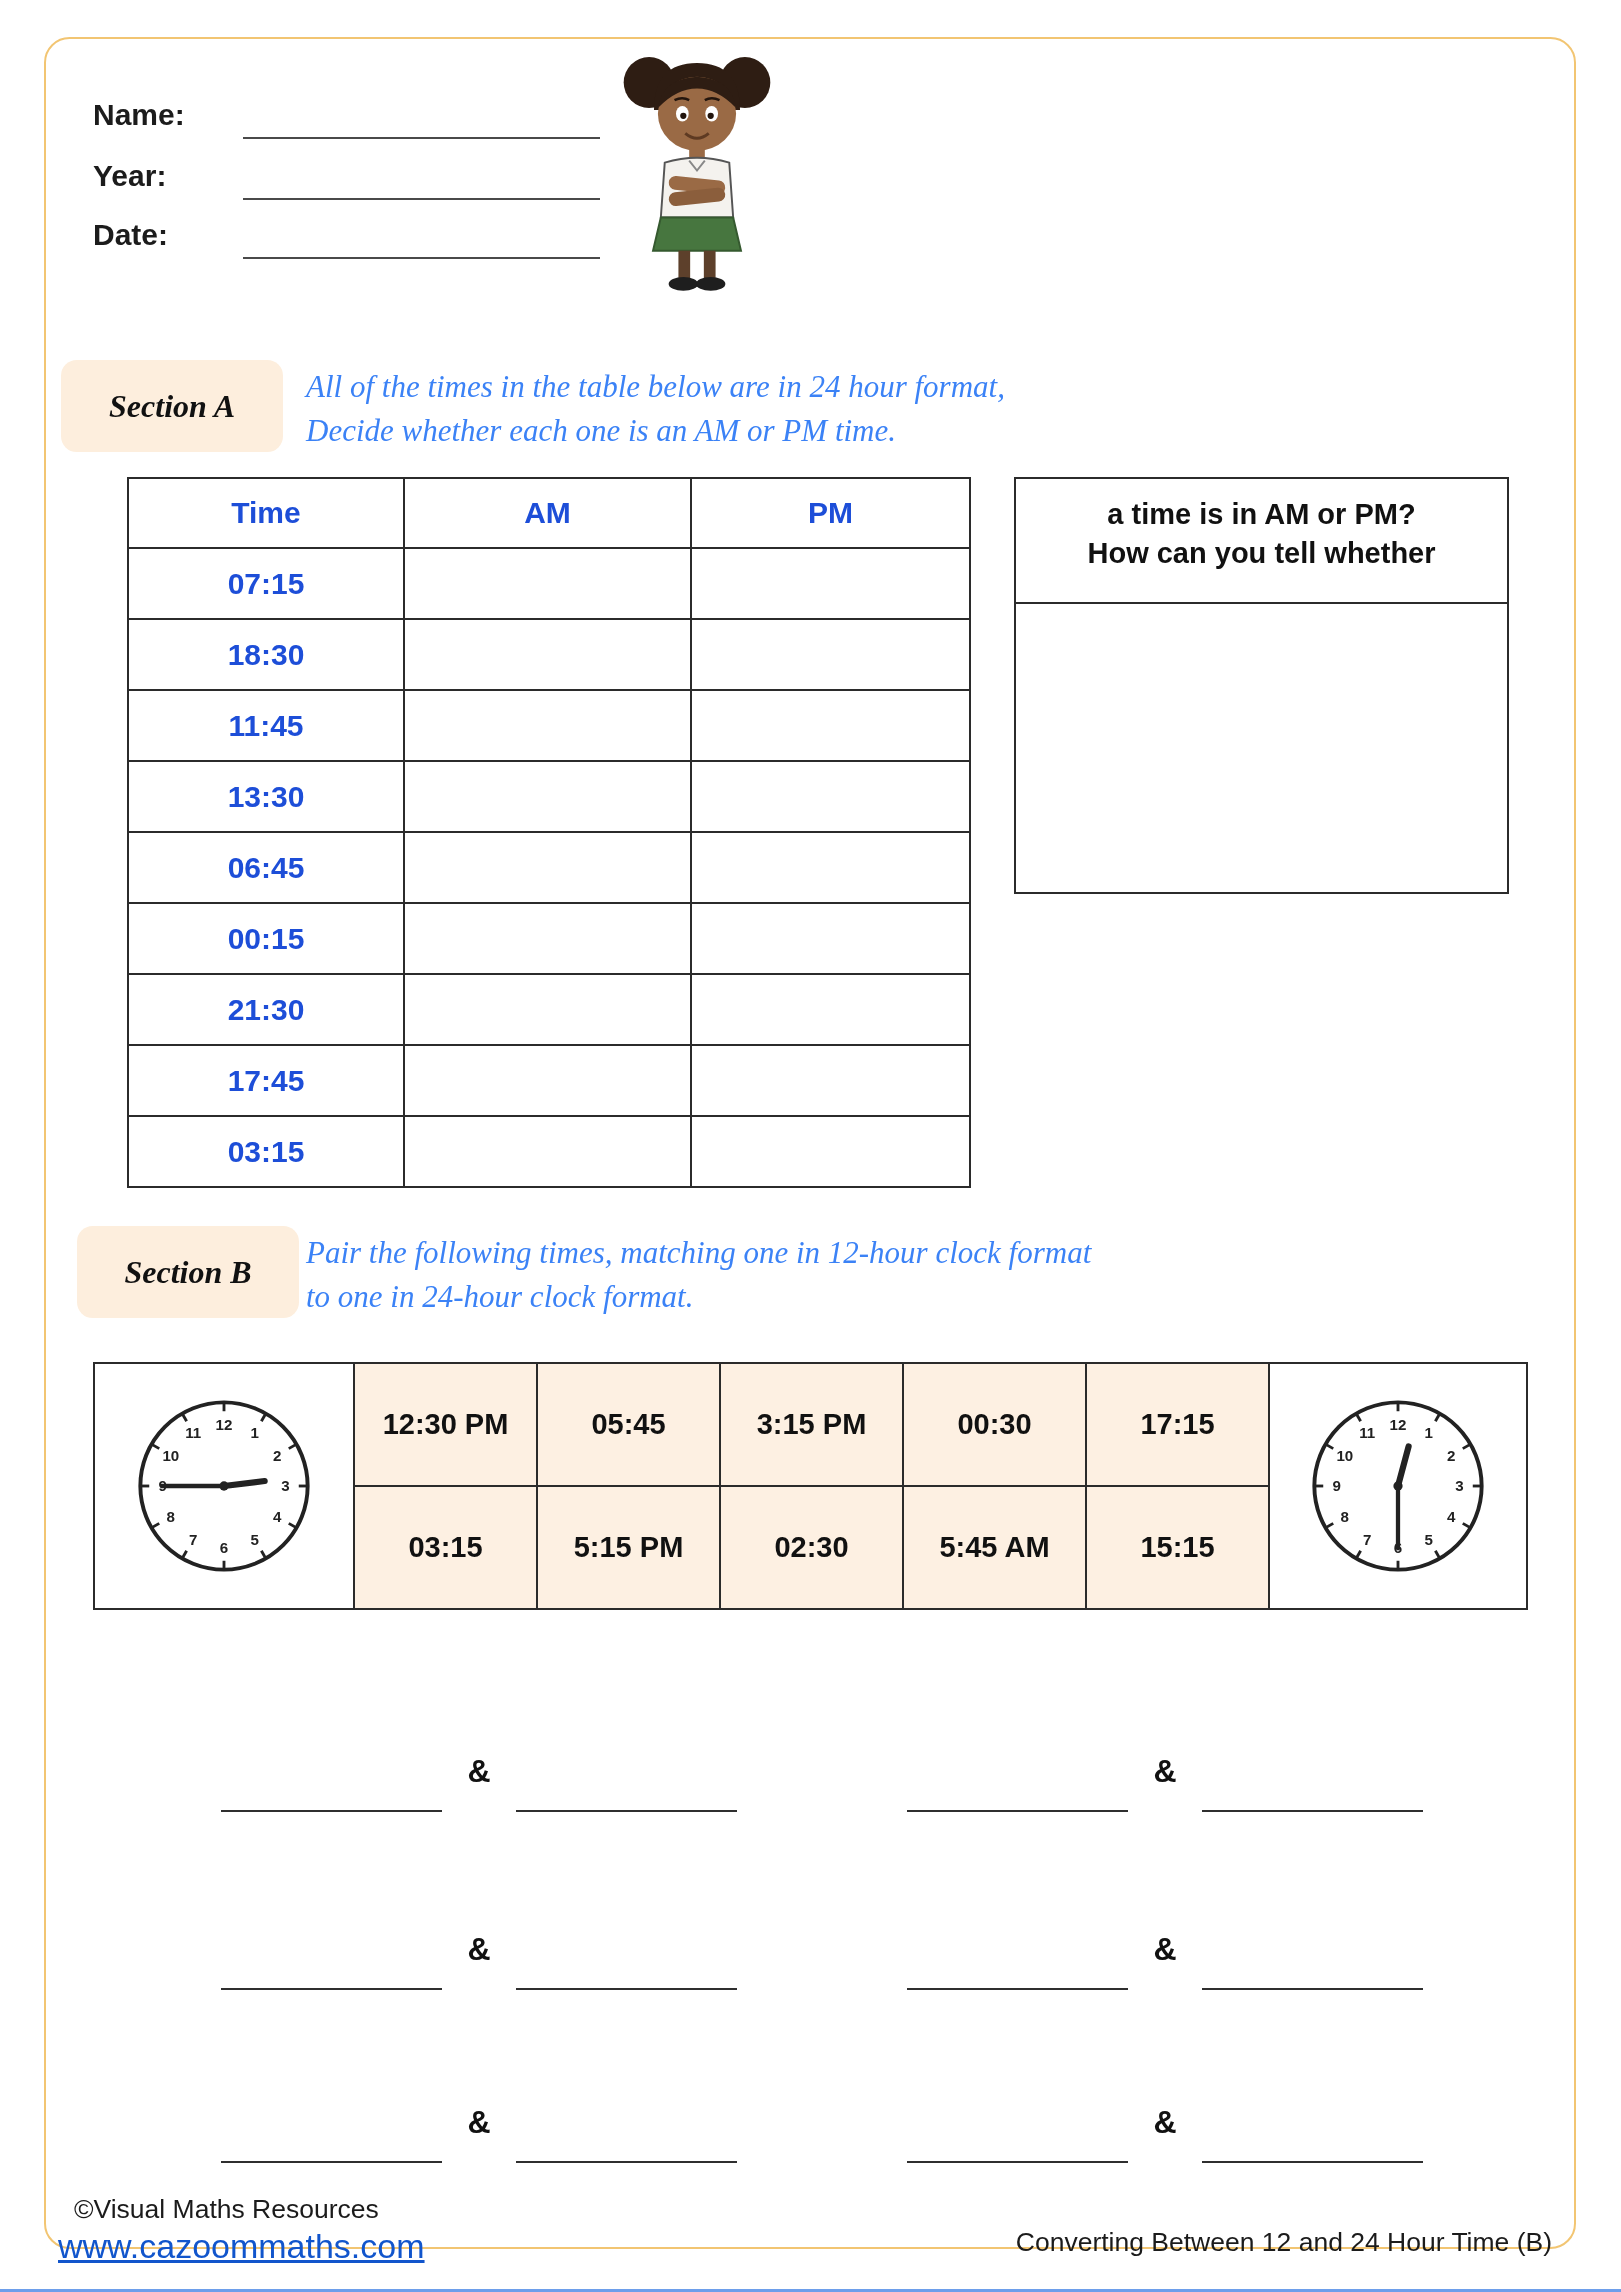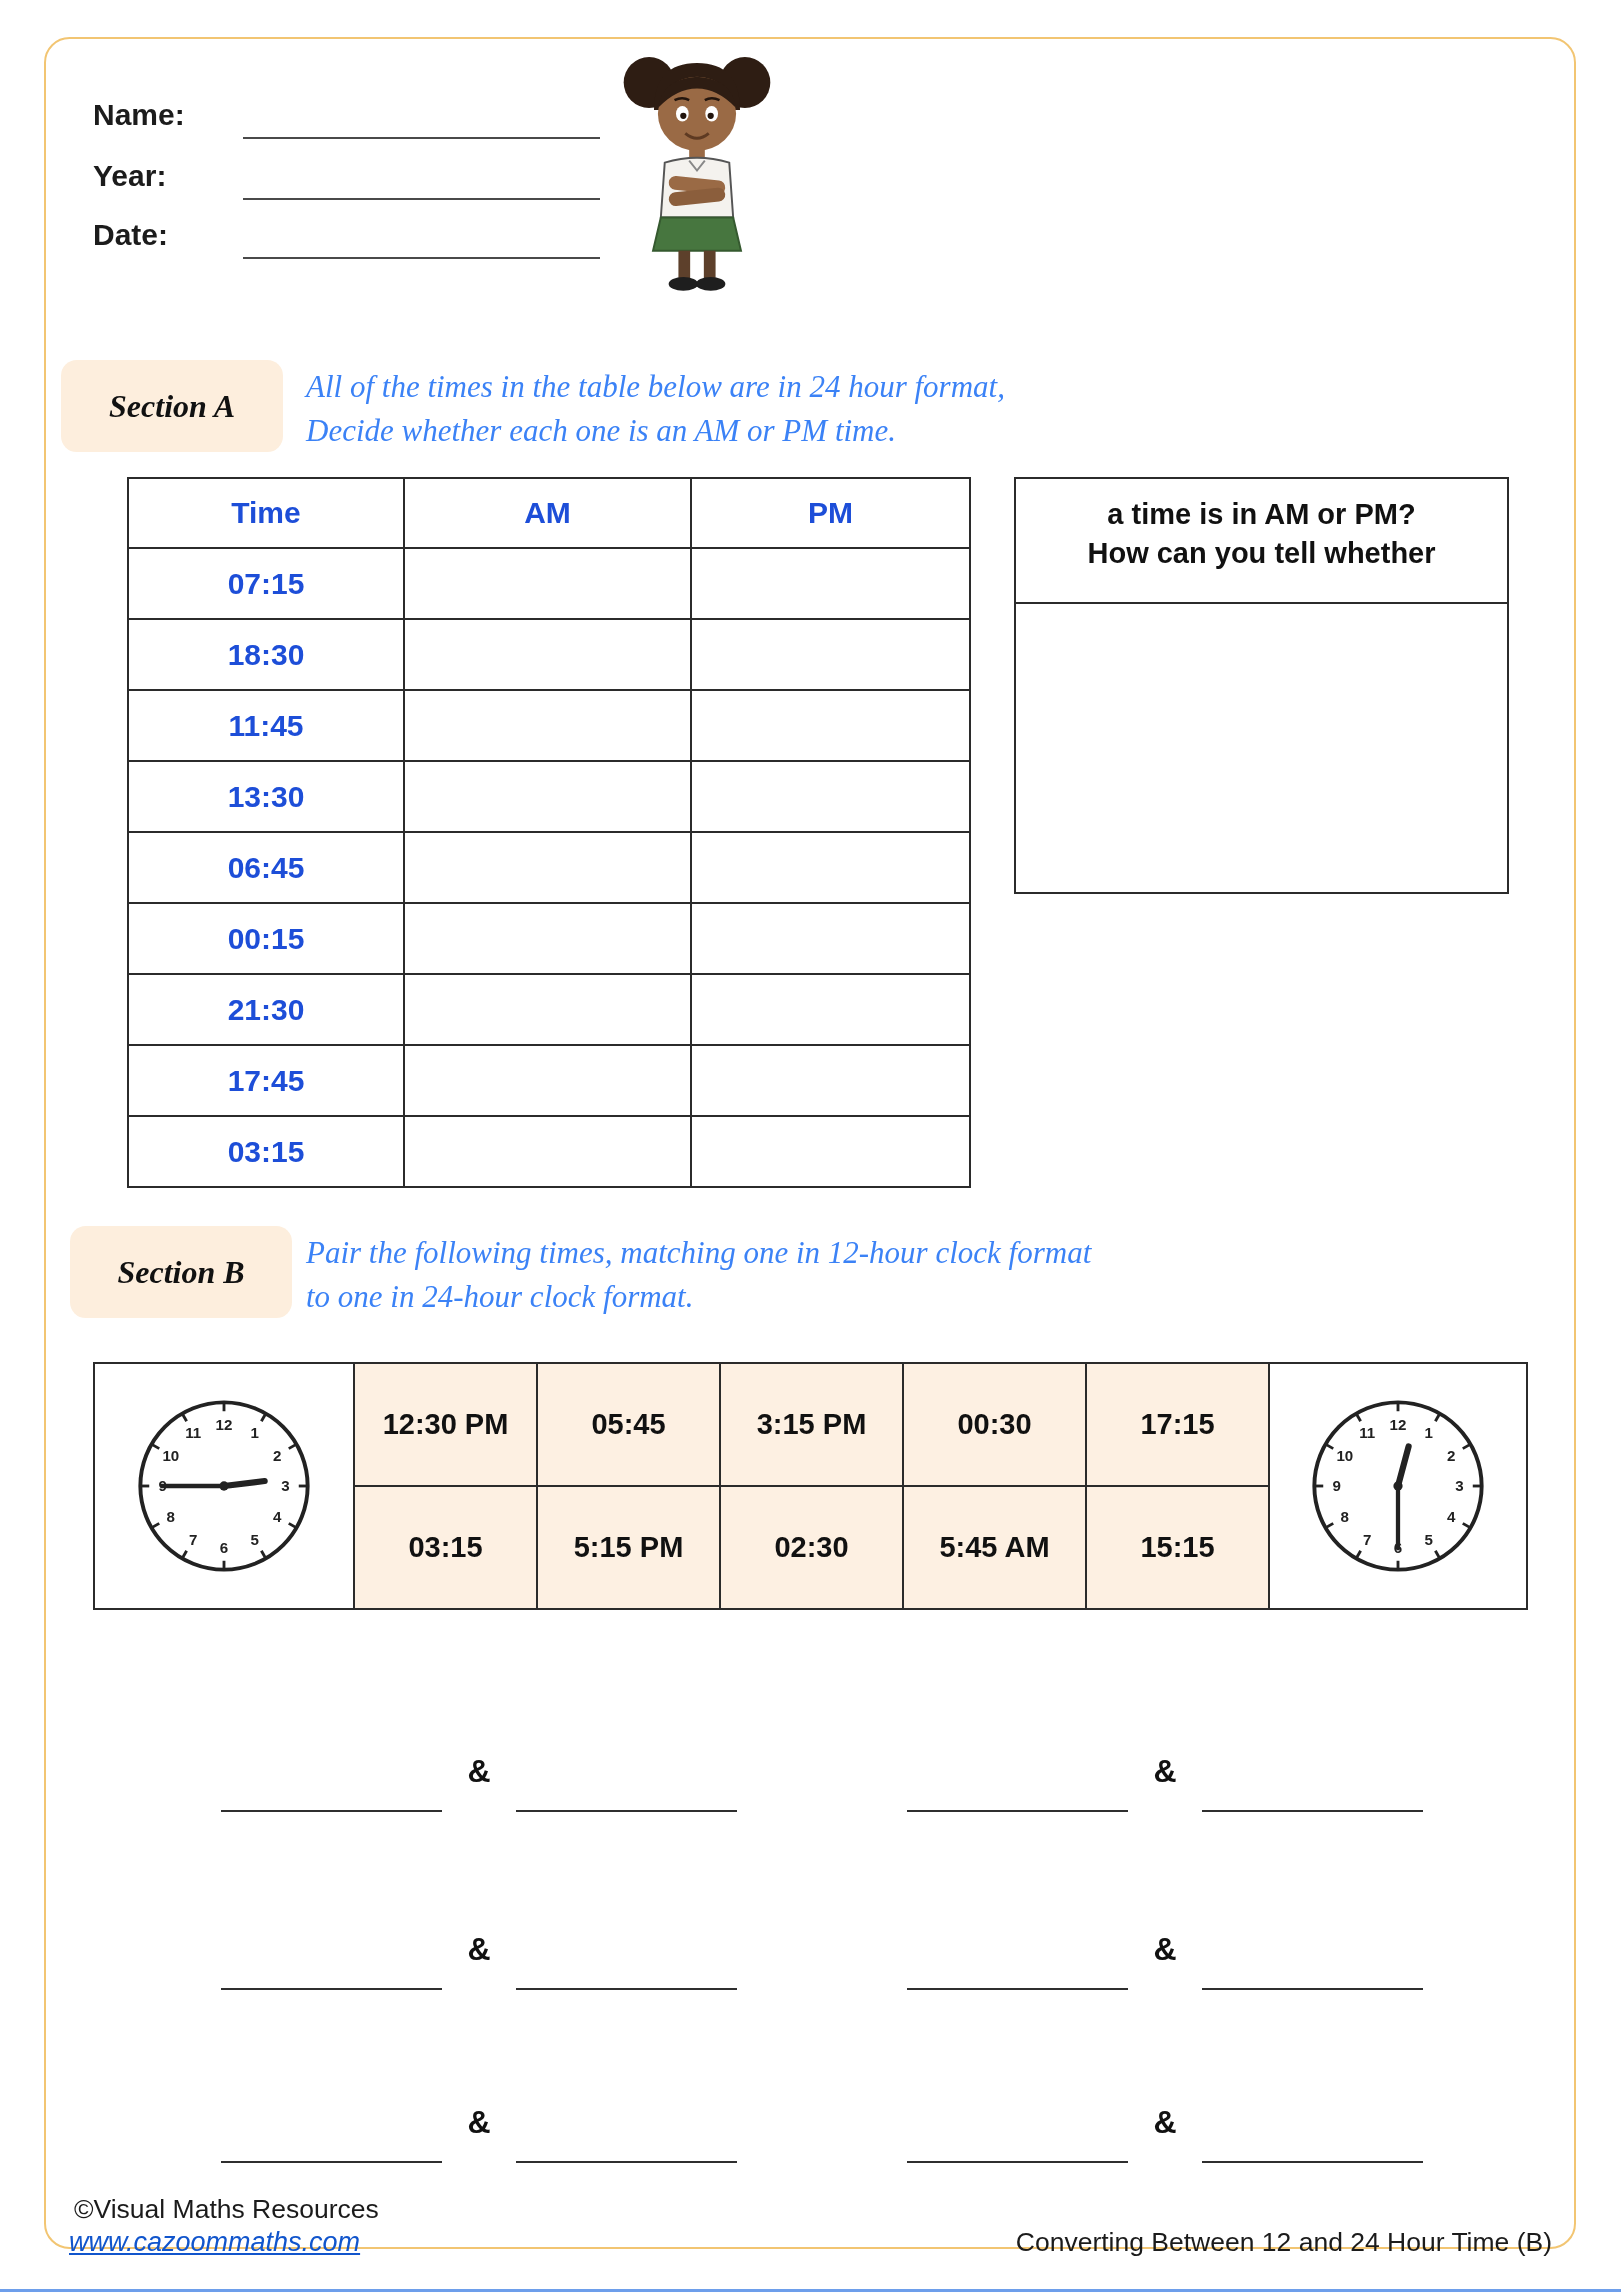--- a/index.html
+++ b/index.html
@@ -53,21 +53,21 @@
   .table-b td.clockcell{background:#fff;}
   .clockcell svg{width:178px;height:178px;display:block;margin:0 auto;}
 
   
   .answer-pair{position:absolute;display:flex;align-items:flex-end;height:61px;}
   .answer-pair .blank{width:221px;height:2px;border-bottom:2.9px solid #2f2f2f;}
   .answer-pair .amp{font-weight:700;font-size:32px;color:#111;margin:0 25.5px 25.5px 25.5px;line-height:1;}
 
   
   .footer-copyright{position:absolute;left:74px;top:2194px;font-size:26.5px;color:#1b1b1b;}
-  .footer-link{position:absolute;left:69px;top:2227px;font-size:27px;color:var(--link-blue);text-decoration:underline;cursor:pointer;font-style:italic;}
+  .footer-link{position:absolute;left:58px;top:2227px;font-size:34px;color:var(--link-blue);text-decoration:underline;cursor:pointer;}
   .footer-doc-title{position:absolute;right:69px;top:2227px;font-size:26.5px;color:#1b1b1b;}
   .bottom-line{position:absolute;left:0;bottom:0;width:100%;height:3.9px;background:var(--bottom-line-blue);}
 </style>
 </head>
 <body>
 
 <div class="sheet">
   <div class="page-border"></div>
 
   <div class="field-label" style="left:93px;top:98px;">Name:</div>
@@ -173,21 +173,21 @@
 
   <div class="side-box">
     <div class="side-box-heading">
       <div>a time is in AM or PM?</div>
       <div>How can you tell whether</div>
     </div>
     <div class="side-box-divider"></div>
     <div class="side-box-answer"></div>
   </div>
 
-  <div class="section-chip" style="left:70px;top:1226px;text-align:right;">Section B</div>
+  <div class="section-chip" style="left:77px;top:1226px;text-align:right;">Section B</div>
   <div class="instructions" style="left:306px;top:1231px;">
     <div>Pair the following times, matching one in 12-hour clock format</div>
     <div>to one in 24-hour clock format.</div>
   </div>
 
   <table class="table-b">
     <colgroup>
       <col style="width:260px">
         <col style="width:183px">
         <col style="width:183px">

